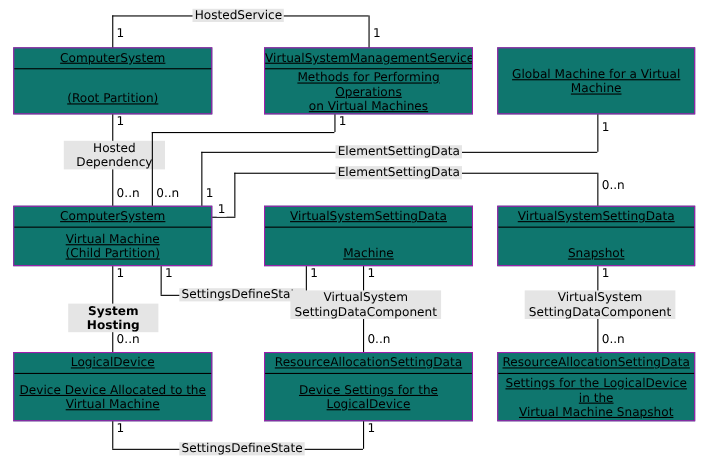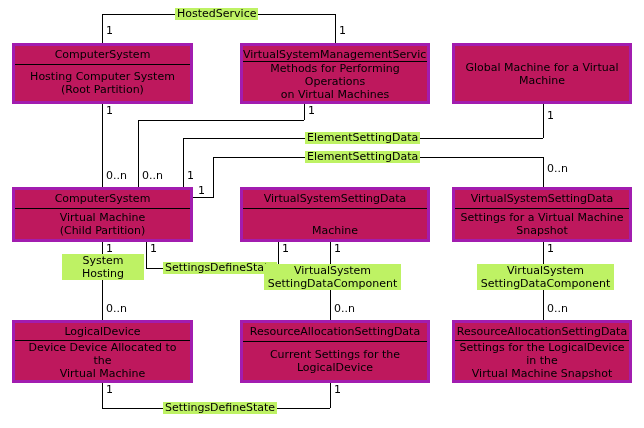--- a/index.html
+++ b/index.html
@@ -11,25 +11,26 @@
   #diagram{
     position:relative;
     width:644px;
     height:428px;
     background:#ffffff;
     overflow:hidden;
   }
   
   .cbox{
     position:absolute;
-    border:3px solid #a21caf;
-    background:#be185d;
+    border:1px solid #a21caf;
+    background:#0f766e;
     box-sizing:border-box;
     display:flex;
     flex-direction:column;
+    text-decoration:underline;
   }
   .cbox .cname{
     height:18px;
     line-height:18px;
     border-bottom:1px solid #000000;
     text-align:center;
     font-size:11px;
     color:#000000;
     white-space:nowrap;
     overflow:hidden;
@@ -69,40 +70,40 @@
     color:#000000;
     background:#ffffff;
     white-space:nowrap;
     padding:0 1px;
   }
   .relname{
     position:absolute;
     font-size:11px;
     line-height:12px;
     color:#000000;
-    background:#bef264;
+    background:#e5e5e5;
     white-space:nowrap;
     padding:0 2px;
     text-align:center;
   }
   .relname.twoline{
     line-height:13px;
     white-space:normal;
   }
 </style>
 </head>
 <body>
 
 <div id="diagram">
 
   <div class="cbox" style="left:12px; top:43px; width:181px; height:61px;">
     <div class="cname">ComputerSystem</div>
     <div class="cdesc">
       <span>
-        <span>Hosting Computer System</span><br>
+        <br>
         <span>(Root Partition)</span>
       </span>
     </div>
   </div>
 
   <div class="cbox" style="left:240px; top:43px; width:190px; height:61px;">
     <div class="cname">VirtualSystemManagementService</div>
     <div class="cdesc">
       <span>
         <span>Methods for Performing Operations</span><br>
@@ -136,41 +137,41 @@
         <br>
         <span>Machine</span>
       </span>
     </div>
   </div>
 
   <div class="cbox" style="left:452px; top:187px; width:180px; height:55px;">
     <div class="cname">VirtualSystemSettingData</div>
     <div class="cdesc">
       <span>
-        <span>Settings for a Virtual Machine</span><br>
+        <br>
         <span>Snapshot</span>
       </span>
     </div>
   </div>
 
   <div class="cbox" style="left:12px; top:320px; width:181px; height:63px;">
     <div class="cname">LogicalDevice</div>
     <div class="cdesc">
       <span>
         <span>Device Device Allocated to the</span><br>
         <span>Virtual Machine</span>
       </span>
     </div>
   </div>
 
   <div class="cbox" style="left:240px; top:320px; width:190px; height:63px;">
     <div class="cname">ResourceAllocationSettingData</div>
     <div class="cdesc">
       <span>
-        <span>Current Settings for the</span><br>
+        <span>Device Settings for the</span><br>
         <span>LogicalDevice</span>
       </span>
     </div>
   </div>
 
   <div class="cbox" style="left:452px; top:320px; width:180px; height:63px;">
     <div class="cname">ResourceAllocationSettingData</div>
     <div class="cdesc">
       <span>
         <span>Settings for the LogicalDevice in the</span><br>
@@ -181,20 +182,24 @@
 
   <div class="hline" style="left:102px; top:14px; width:233px;"></div>
   <div class="vline" style="left:102px; top:14px; height:29px;"></div>
   <div class="vline" style="left:335px; top:14px; height:29px;"></div>
   <div class="relname" style="left:175px; top:8px;">HostedService</div>
   <div class="mult" style="left:105px; top:25px;">1</div>
   <div class="mult" style="left:338px; top:25px;">1</div>
 
   <div class="vline" style="left:102px; top:104px; height:83px;"></div>
   <div class="mult" style="left:105px; top:105px;">1</div>
+  <div class="relname twoline" style="left:58px; top:128px; width:88px;">
+    <span>Hosted</span><br>
+    <span>Dependency</span>
+  </div>
   <div class="mult" style="left:105px; top:170px;">0..n</div>
 
   <div class="vline" style="left:304px; top:104px; height:16px;"></div>
   <div class="mult" style="left:307px; top:105px;">1</div>
   <div class="hline" style="left:138px; top:120px; width:166px;"></div>
   <div class="vline" style="left:138px; top:120px; height:67px;"></div>
   <div class="mult" style="left:141px; top:170px;">0..n</div>
 
   <div class="hline" style="left:183px; top:138px; width:360px;"></div>
   <div class="vline" style="left:543px; top:104px; height:34px;"></div>
@@ -213,21 +218,21 @@
 
   <div class="vline" style="left:146px; top:242px; height:26px;"></div>
   <div class="hline" style="left:146px; top:268px; width:132px;"></div>
   <div class="vline" style="left:278px; top:242px; height:26px;"></div>
   <div class="relname" style="left:163px; top:262px;">SettingsDefineState</div>
   <div class="mult" style="left:149px; top:243px;">1</div>
   <div class="mult" style="left:281px; top:243px;">1</div>
 
   <div class="vline" style="left:102px; top:242px; height:78px;"></div>
   <div class="mult" style="left:105px; top:243px;">1</div>
-  <div class="relname twoline" style="left:62px; top:254px; width:78px;">
+  <div class="relname twoline" style="left:62px; top:276px; width:78px;font-weight:bold;">
     <span>System</span><br>
     <span>Hosting</span>
   </div>
   <div class="mult" style="left:105px; top:303px;">0..n</div>
 
   <div class="vline" style="left:330px; top:242px; height:78px;"></div>
   <div class="mult" style="left:333px; top:243px;">1</div>
   <div class="relname twoline" style="left:264px; top:264px; width:133px;">
     <span>VirtualSystem</span><br>
     <span>SettingDataComponent</span>

